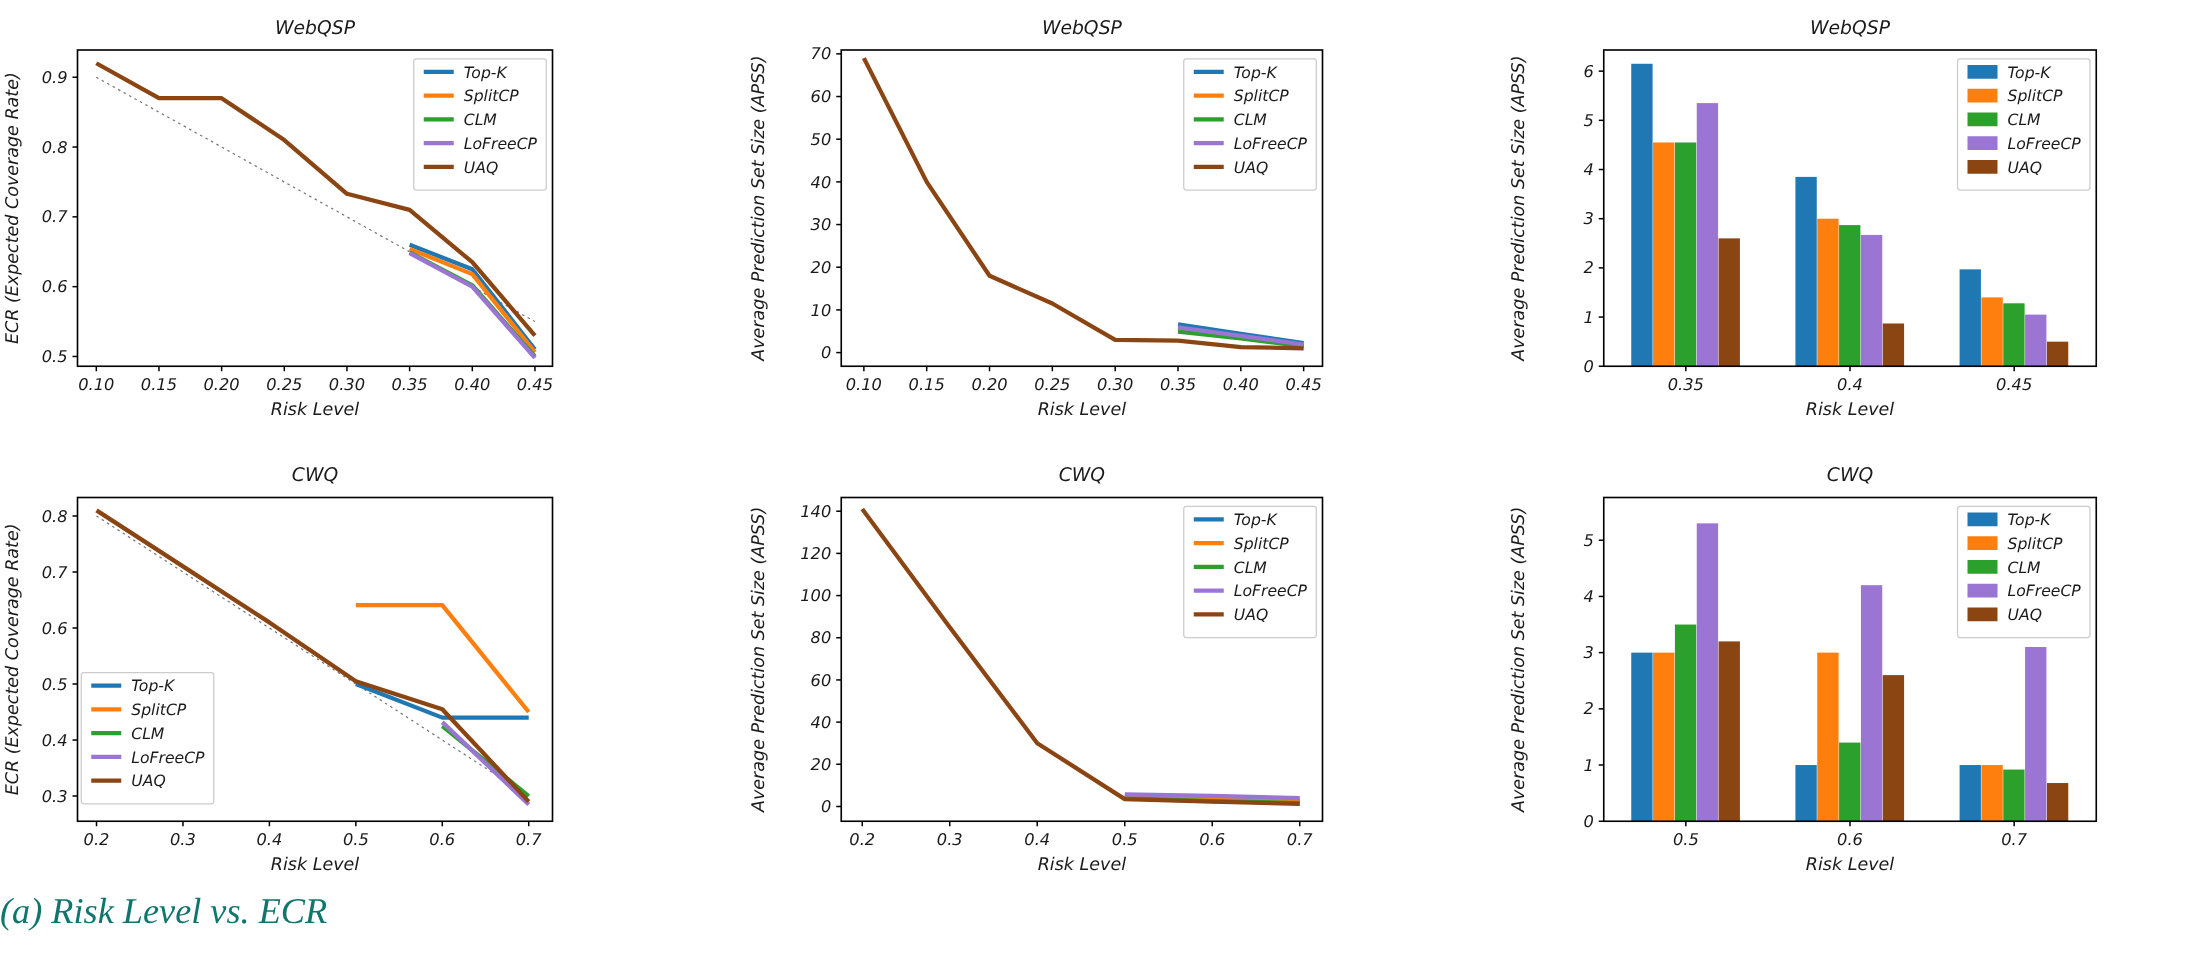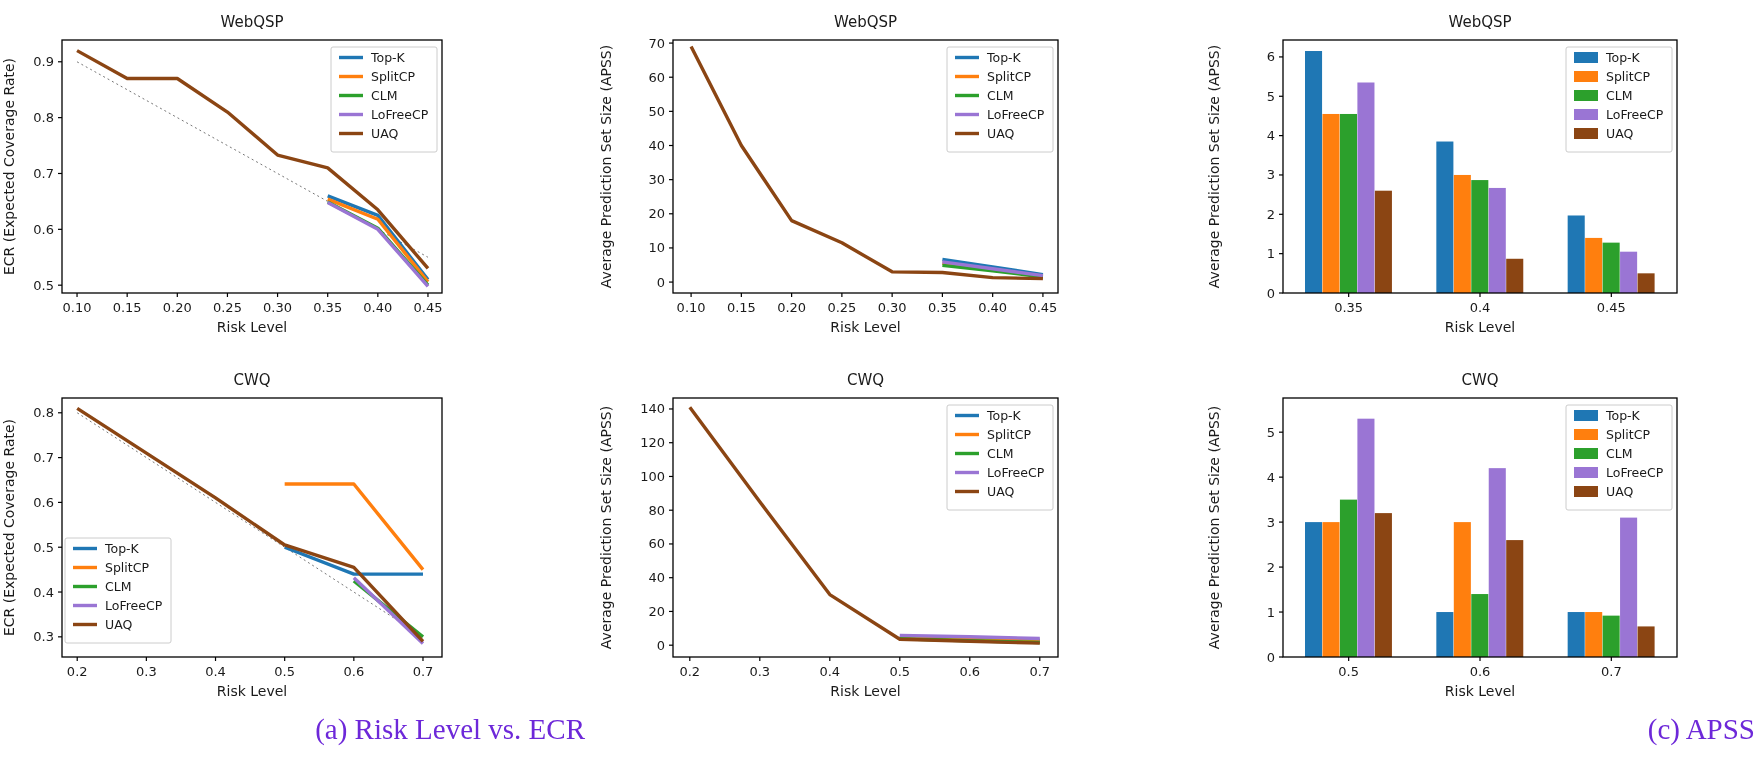--- a/index.html
+++ b/index.html
@@ -1,21 +1,21 @@
 <!DOCTYPE html>
 <html><head>
 <meta charset="utf-8">
 <style>
   html,body{margin:0;padding:0;background:#ffffff;}
-  .figure{width:1755px;height:767px;background:#ffffff;display:flex;overflow:hidden;}
+  .figure{width:1755px;height:767px;background:#ffffff;display:flex;overflow:hidden;font-style:italic;}
   .fig-col{width:585px;display:flex;flex-direction:column;}
   .chart-svg{display:block;}
   svg text{font-family:"DejaVu Sans","Liberation Sans",sans-serif;fill:#1a1a1a;}
-  .caption{height:62px;box-sizing:border-box;padding-top:8px;text-align:right;
-           font-family:"Liberation Serif","DejaVu Serif",serif;font-size:29px;color:#6d28d9;}
+  .caption{height:62px;box-sizing:border-box;padding-top:8px;text-align:left;
+           font-family:"Liberation Serif","DejaVu Serif",serif;font-size:29px;color:#0f766e;}
 </style>
 </head>
 <body>
 
 <div class="figure">
   <div class="fig-col">
     <svg class="chart-svg" width="585" height="340" viewBox="0 0 585 340">
         <text x="252" y="27" text-anchor="middle" font-size="15">WebQSP</text>
         <text x="252" y="332" text-anchor="middle" font-size="14">Risk Level</text>
         <text x="14" y="166.5" text-anchor="middle" font-size="14" transform="rotate(-90 14 166.5)">ECR (Expected Coverage Rate)</text>
@@ -327,15 +327,14 @@
           <rect x="404" y="89" width="24" height="11" fill="#ff7f0e"></rect>
           <text x="436" y="99" font-size="12.5">SplitCP</text>
           <rect x="404" y="108" width="24" height="11" fill="#2ca02c"></rect>
           <text x="436" y="118" font-size="12.5">CLM</text>
           <rect x="404" y="127" width="24" height="11" fill="#9a75d4"></rect>
           <text x="436" y="137" font-size="12.5">LoFreeCP</text>
           <rect x="404" y="146" width="24" height="11" fill="#8b4513"></rect>
           <text x="436" y="156" font-size="12.5">UAQ</text>
         </g>
       </svg>
-    <div class="caption">(c) APSS</div>
   </div>
 </div>
 
 </body></html>

